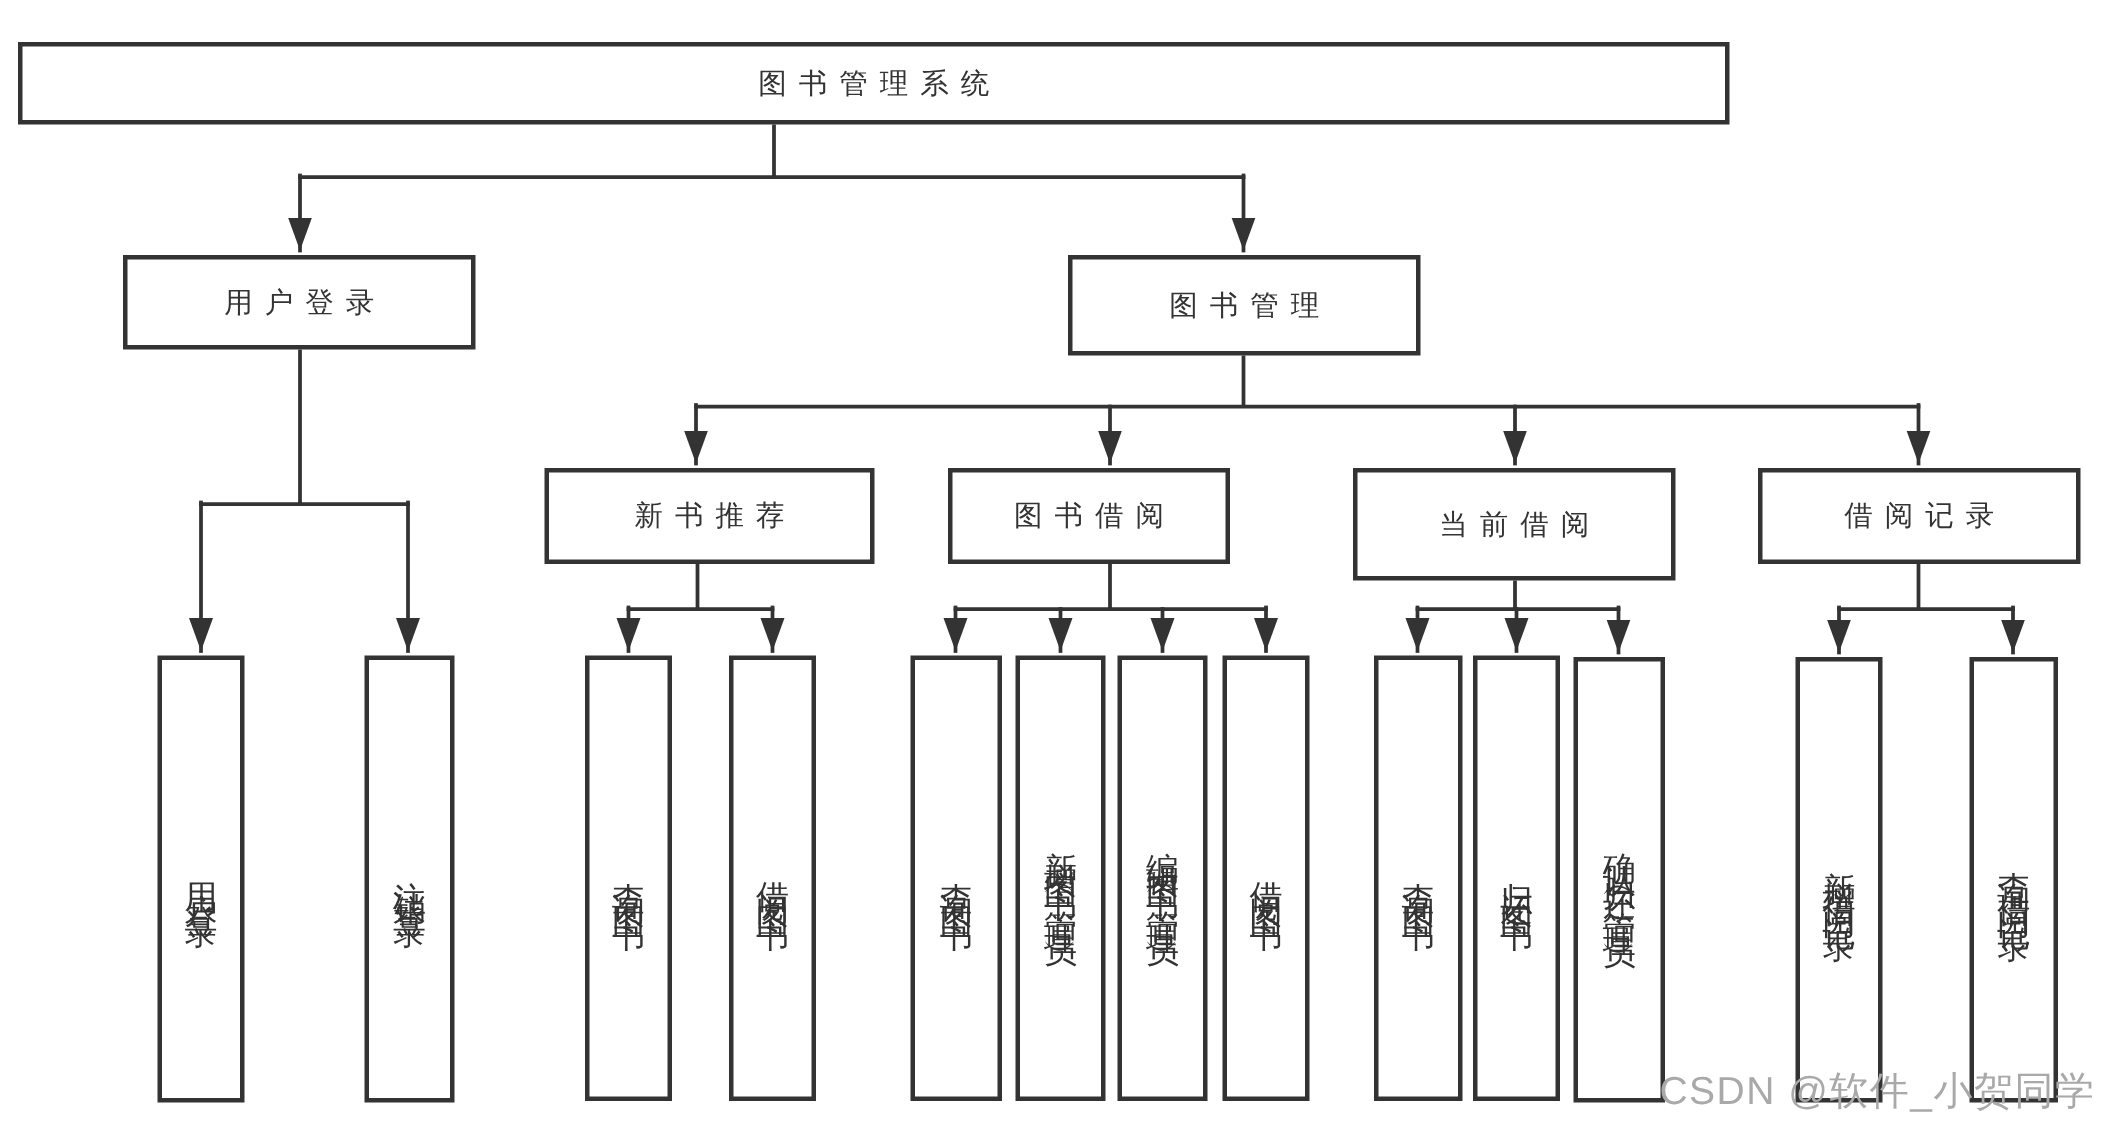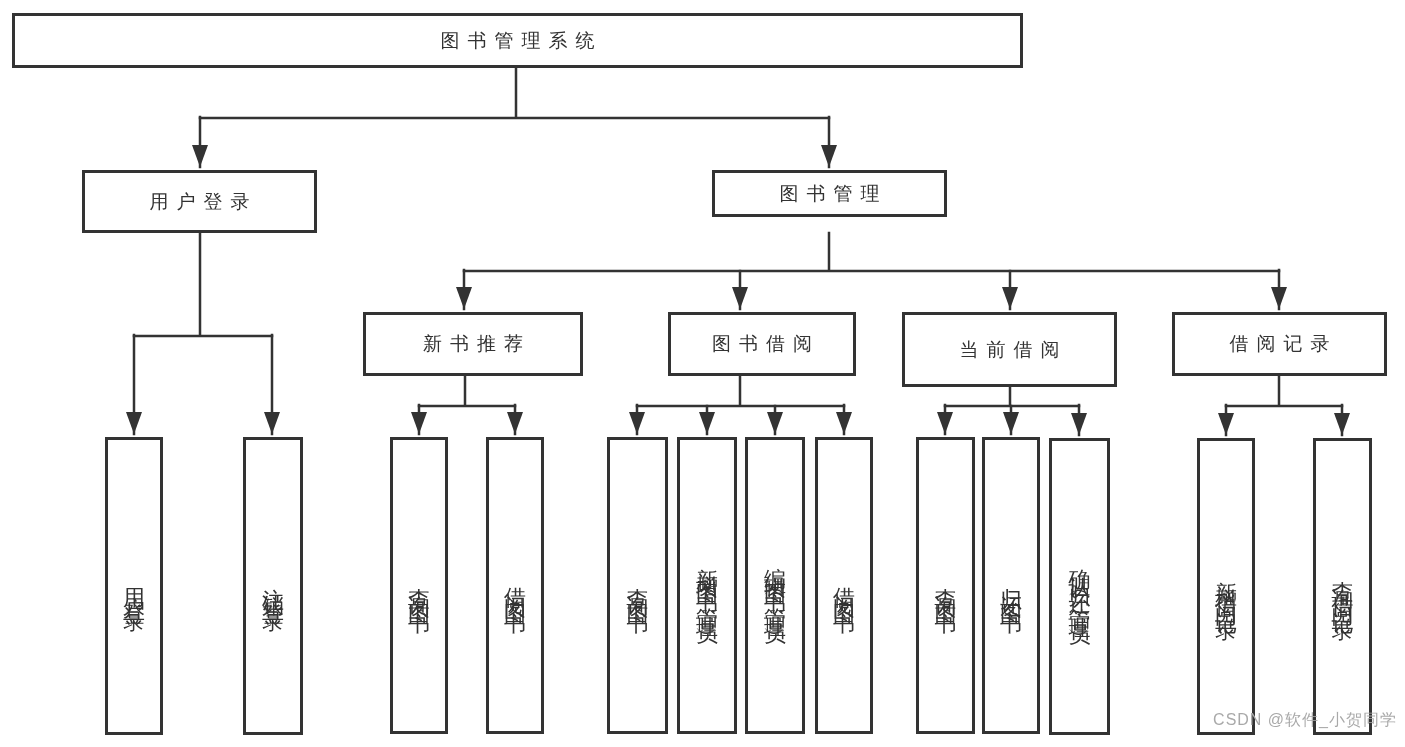--- a/index.html
+++ b/index.html
@@ -41,45 +41,45 @@
   }
   .box.v .vtext {
     writing-mode: vertical-rl;
     text-orientation: mixed;
     font-size: 22px;
     letter-spacing: 8px;
     line-height: 1;
     white-space: nowrap;
   }
   
-  .n-root    { left: 12px;   top: 13px;  width: 1011px; height: 55px; }
+  .n-root    { left: 12px;   top: 28px;  width: 1141px; height: 55px; }
   .n-login   { left: 82px;   top: 170px; width: 235px;  height: 63px; }
-  .n-mgmt    { left: 712px;  top: 170px; width: 235px;  height: 47px; }
+  .n-mgmt    { left: 712px;  top: 170px; width: 235px;  height: 67px; }
   .n-rec     { left: 363px;  top: 312px; width: 220px;  height: 64px; }
-  .n-borrow  { left: 632px;  top: 312px; width: 188px;  height: 64px; margin-left: 36px; }
+  .n-borrow  { left: 632px;  top: 312px; width: 188px;  height: 64px; }
   .n-current { left: 902px;  top: 312px; width: 215px;  height: 75px; }
   .n-records { left: 1172px; top: 312px; width: 215px;  height: 64px; }
   .n-l1  { left: 105px;  top: 437px; width: 58px; height: 298px; }
   .n-l2  { left: 243px;  top: 437px; width: 60px; height: 298px; }
   .n-l3  { left: 390px;  top: 437px; width: 58px; height: 297px; }
   .n-l4  { left: 486px;  top: 437px; width: 58px; height: 297px; }
   .n-l5  { left: 607px;  top: 437px; width: 61px; height: 297px; }
   .n-l6  { left: 677px;  top: 437px; width: 60px; height: 297px; }
   .n-l7  { left: 745px;  top: 437px; width: 60px; height: 297px; }
   .n-l8  { left: 815px;  top: 437px; width: 58px; height: 297px; }
   .n-l9  { left: 916px;  top: 437px; width: 59px; height: 297px; }
   .n-l10 { left: 982px;  top: 437px; width: 58px; height: 297px; }
   .n-l11 { left: 1049px; top: 438px; width: 61px; height: 297px; }
   .n-l12 { left: 1197px; top: 438px; width: 58px; height: 297px; }
   .n-l13 { left: 1313px; top: 438px; width: 59px; height: 297px; }
   .watermark {
     position: absolute;
     right: 8px;
     top: 710px;
-    font-size: 16px;
+    font-size: 26px;
     color: #a9a9a9;
     letter-spacing: 1px;
     white-space: nowrap;
   }
 </style>
 </head>
 <body>
 
 <div class="stage">
 

